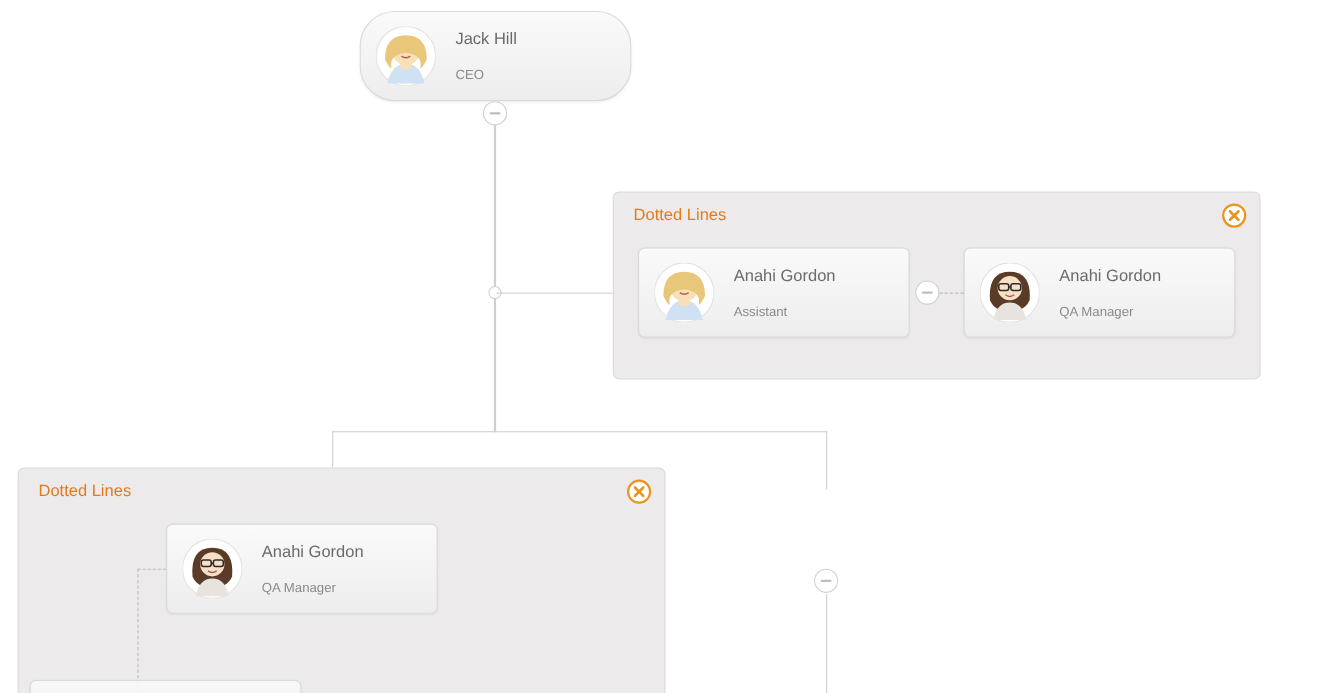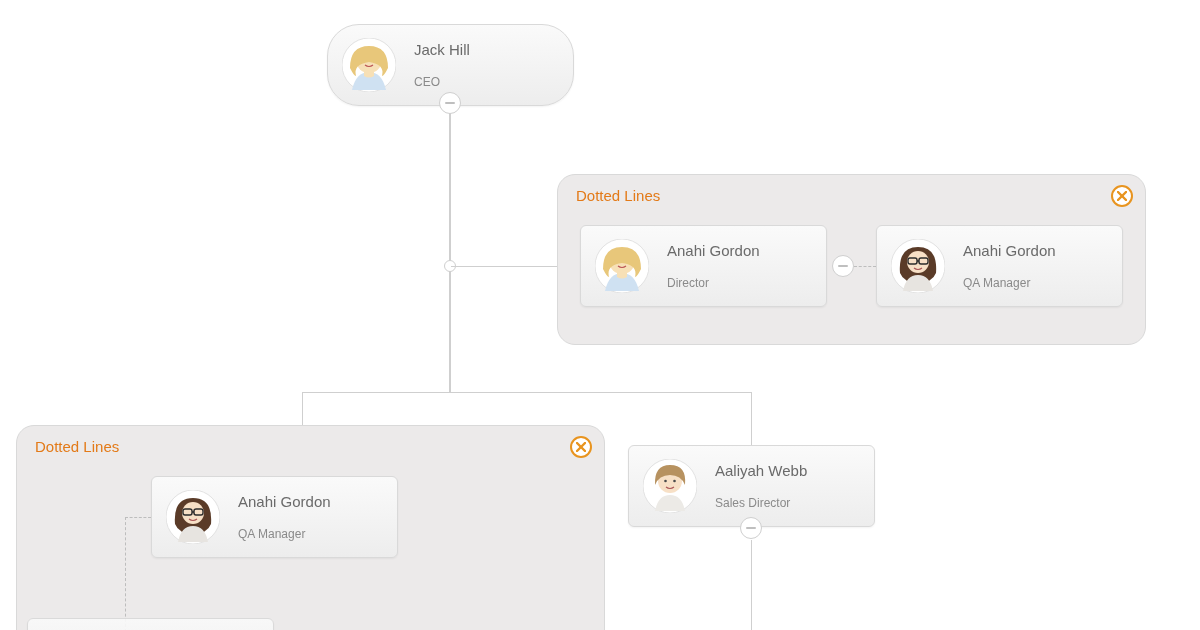--- a/index.html
+++ b/index.html
@@ -30,21 +30,21 @@
   .toggle{
     position:absolute;width:22px;height:22px;border:1px solid #cfcfcf;border-radius:50%;
     background:#fff;box-sizing:border-box;
     display:flex;align-items:center;justify-content:center;
   }
   .toggle:before{content:"";position:absolute;width:10px;height:2px;background:#bfbfbf;border-radius:1px;}
 
   
   .group{
     position:absolute;
-    border:1px solid #d9d9d9;border-radius:18px;
+    border:1px solid #d9d9d9;border-radius:6px;
     background:#eceaea;
     box-sizing:border-box;
   }
   .group .group-title{
     position:absolute;top:12px;left:18px;
     font-size:15px;color:#e37a18;
   }
   .group .close{
     position:absolute;top:10px;right:12px;
     width:22px;height:22px;border:2px solid #e8941f;border-radius:50%;
@@ -111,21 +111,21 @@
   <div class="line" style="left:451px;top:266px;width:106px;height:1px;"></div>
 
   <div class="line" style="left:302px;top:392px;width:450px;height:1px;"></div>
 
   <div class="line" style="left:302px;top:392px;width:1px;height:33px;"></div>
 
   <div class="line" style="left:751px;top:392px;width:1px;height:53px;"></div>
 
   <div class="line" style="left:751px;top:540px;width:1px;height:90px;"></div>
 
-  <div class="node" style="left:327px;top:24px;border-radius:32px;">
+  <div class="node" style="left:327px;top:10px;border-radius:32px;">
     <div class="avatar">
       <svg class="av" viewBox="0 0 54 54">
           <use href="#avatar-blonde"></use>
         </svg>
     </div>
     <div>
       <div class="name">Jack Hill</div>
       <div class="title">CEO</div>
     </div>
   </div>
@@ -140,21 +140,21 @@
     </div>
 
     <div class="node" style="left:22px;top:50px;">
       <div class="avatar">
         <svg class="av" viewBox="0 0 54 54">
             <use href="#avatar-blonde"></use>
           </svg>
       </div>
       <div>
         <div class="name">Anahi Gordon</div>
-        <div class="title">Director</div>
+        <div class="title">Assistant</div>
       </div>
     </div>
     <div class="toggle" style="left:274px;top:80px;"></div>
     <div class="dashed-h" style="left:296px;top:91px;width:22px;"></div>
 
     <div class="node" style="left:318px;top:50px;">
       <div class="avatar">
         <svg class="av" viewBox="0 0 54 54">
             <use href="#avatar-brunette-glasses"></use>
           </svg>
@@ -185,26 +185,15 @@
         <div class="title">QA Manager</div>
       </div>
     </div>
 
     <div class="dashed-h" style="left:108px;top:91px;width:26px;"></div>
     <div class="dashed-v" style="left:108px;top:91px;height:120px;"></div>
 
     <div class="node" style="left:10px;top:192px;opacity:0.9;"></div>
   </div>
 
-  <div class="node" style="left:628px;top:445px;">
-    <div class="avatar">
-      <svg class="av" viewBox="0 0 54 54">
-          <use href="#avatar-lightbrown"></use>
-        </svg>
-    </div>
-    <div>
-      <div class="name">Aaliyah Webb</div>
-      <div class="title">Sales Director</div>
-    </div>
-  </div>
   <div class="toggle" style="left:740px;top:517px;"></div>
 
 </div>
 
 </body></html>

